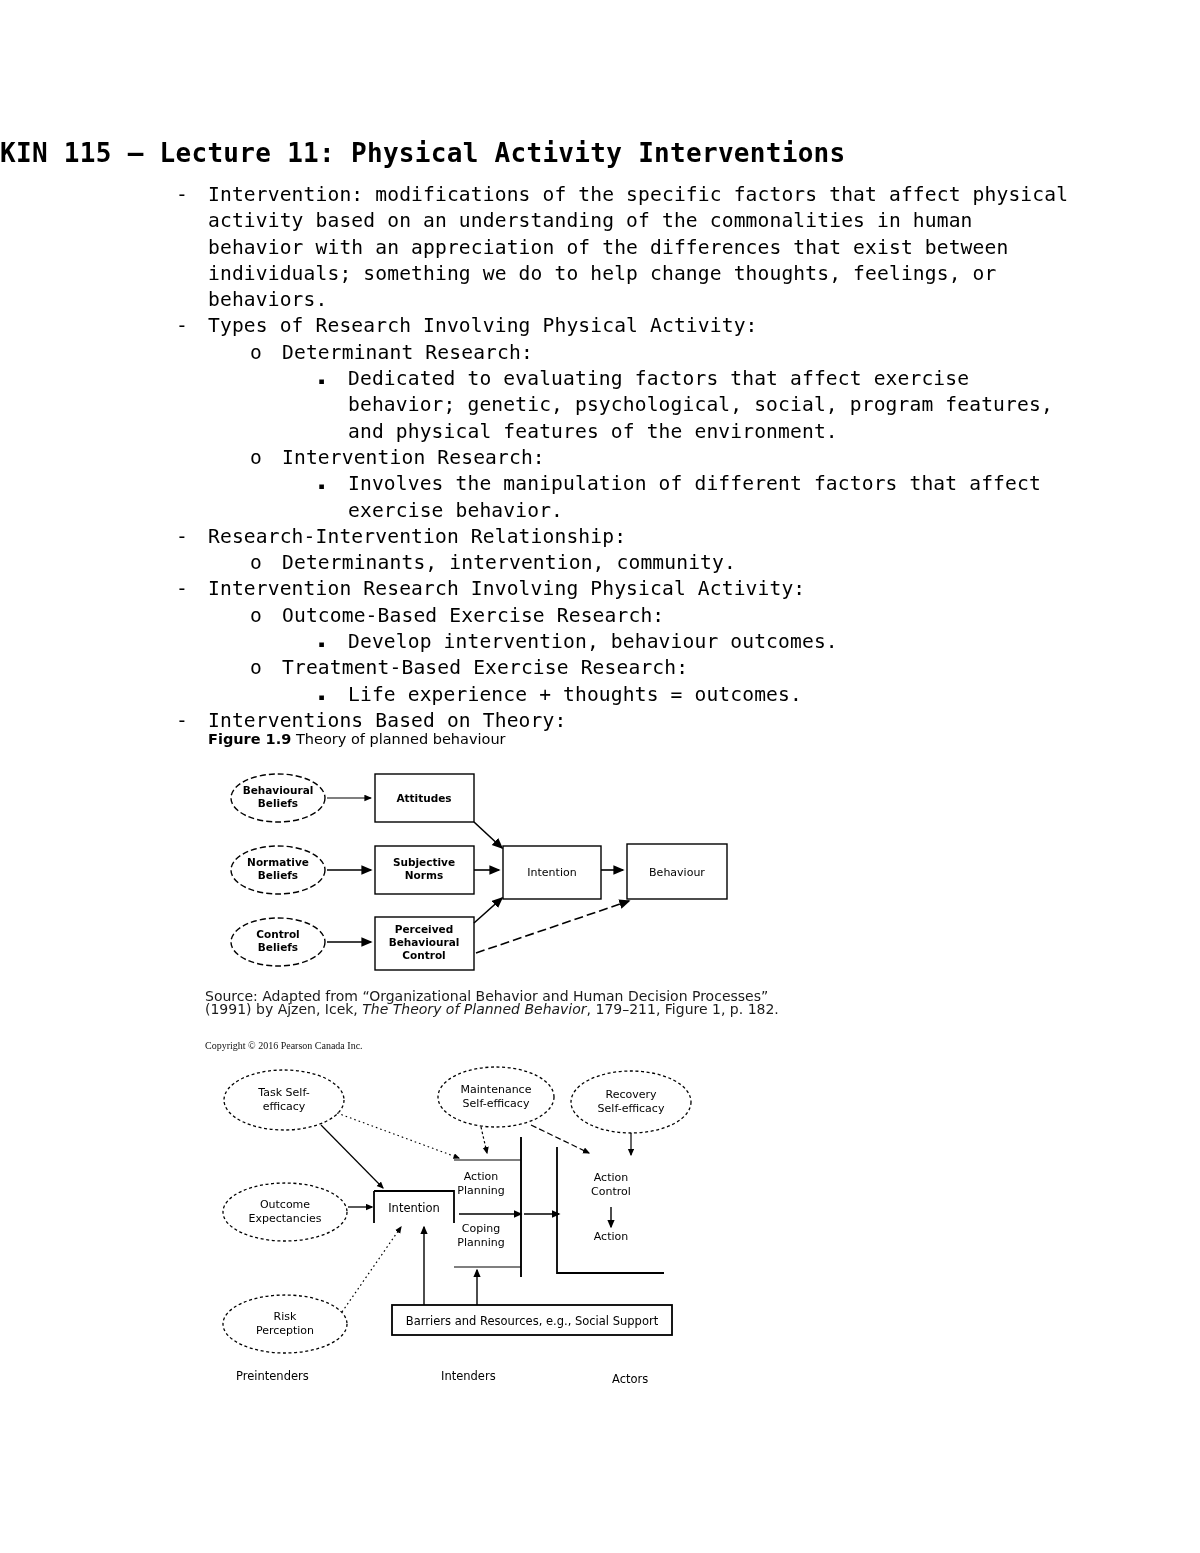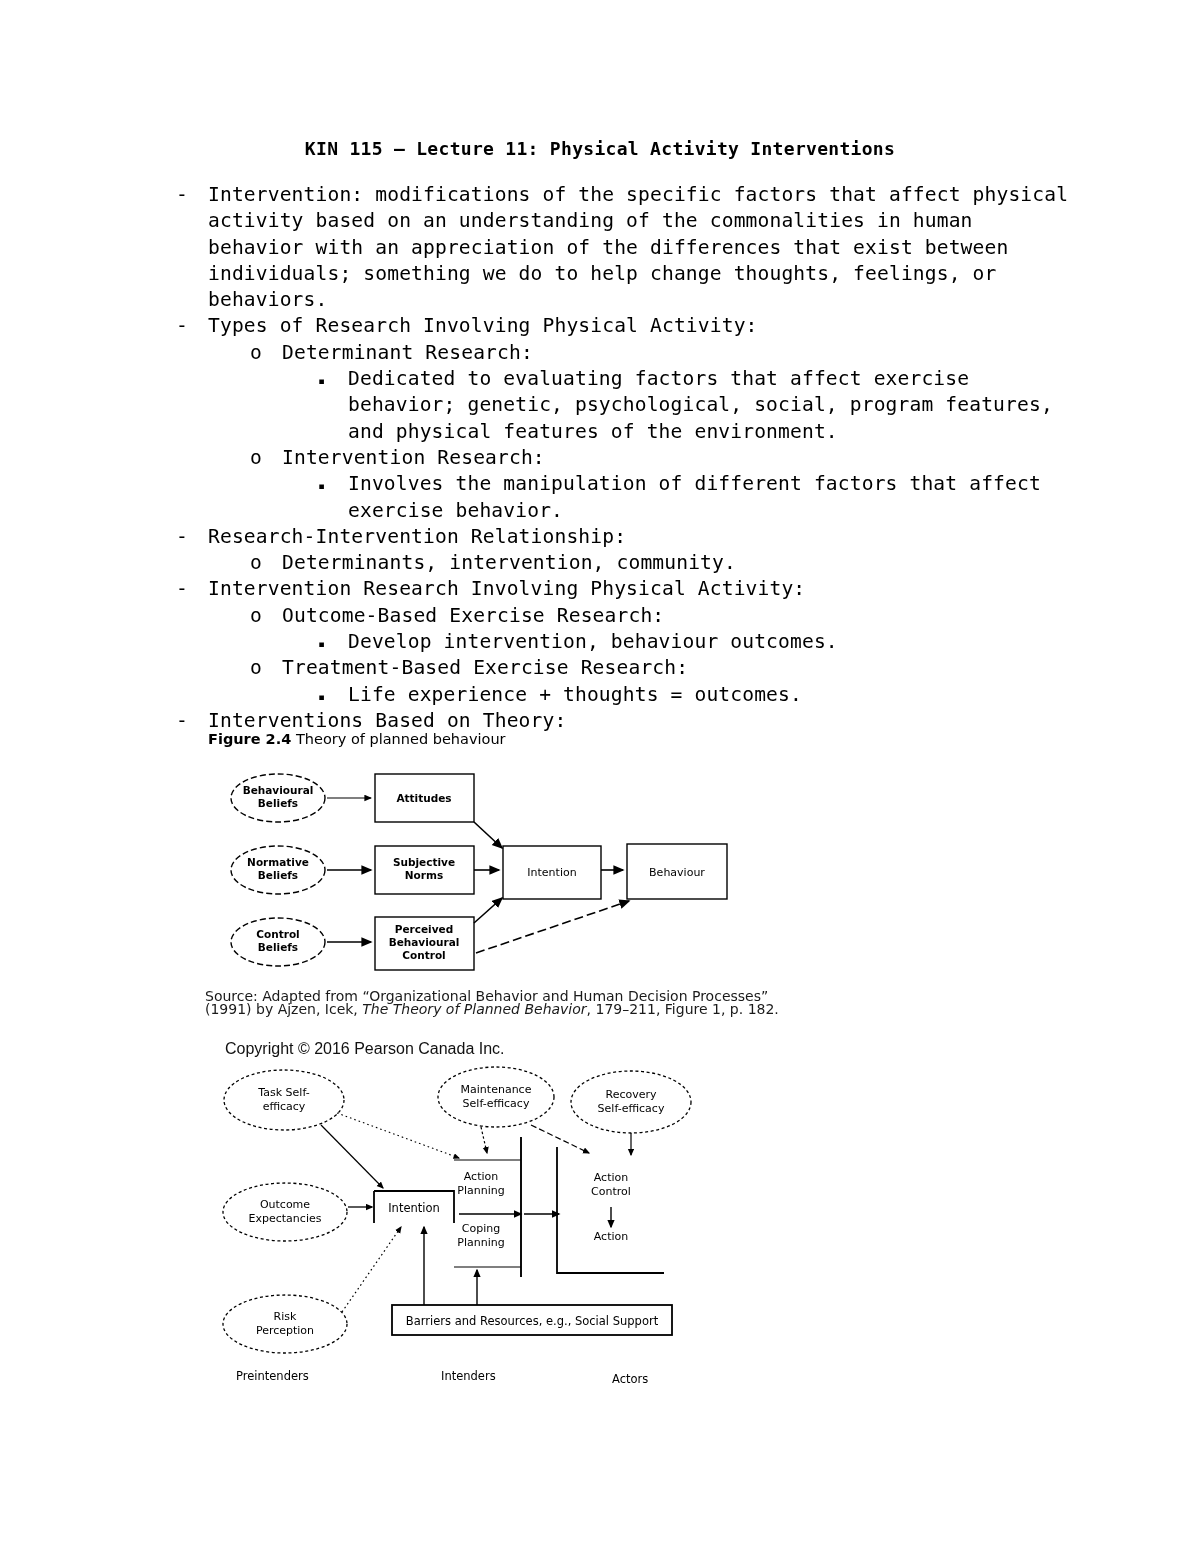--- a/index.html
+++ b/index.html
@@ -19,24 +19,23 @@
     background: #ffffff;
     overflow: hidden;
   }
 
   
   .doc-title {
     position: absolute;
     left: 0;
     top: 138px;
     width: 1200px;
-    text-align: center;
     font-family: "DejaVu Sans Mono", "Liberation Mono", monospace;
     font-weight: bold;
-    font-size: 18px;
+    font-size: 26px;
     letter-spacing: 0.3px;
     white-space: nowrap;
   }
 
   .notes {
     position: absolute;
     left: 172px;
     top: 182px;
     width: 900px;
   }
@@ -89,25 +88,24 @@
     font-family: "DejaVu Sans", "Liberation Sans", sans-serif;
     font-size: 14px;
     line-height: 13px;
     color: #1a1a1a;
   }
   .src-note i { font-style: italic; }
   .copyright {
     position: absolute;
     left: 205px;
     top: 1040px;
-    font-family: Liberation Sans, sans-serif;
-    font-size: 16px;
+    font-family: Liberation Serif, serif;
+    font-size: 10px;
     color: #111;
     white-space: nowrap;
-    margin-left: 20px;
   }
 
   
   #hapa-figure {
     position: absolute;
     left: 209px;
     top: 1055px;
     width: 510px;
     height: 345px;
   }
@@ -192,21 +190,21 @@
     </div>
 
     <div class="bullet lvl1">
       <span class="marker">-</span>
       <span class="btext">Interventions Based on Theory:</span>
     </div>
 
   </div>
 
   <div class="fig-caption">
-    <b>Figure 2.4</b>
+    <b>Figure 1.9</b>
     <span>Theory of planned behaviour</span>
   </div>
 
   <div id="tpb-figure">
     <svg width="520" height="225" viewBox="0 0 520 225" xmlns="http://www.w3.org/2000/svg">
       <defs>
         <marker id="ah" markerWidth="7" markerHeight="7" refX="6" refY="3" orient="auto">
           <path d="M0,0 L7,3 L0,6 z" fill="#000"></path>
         </marker>
       </defs>

